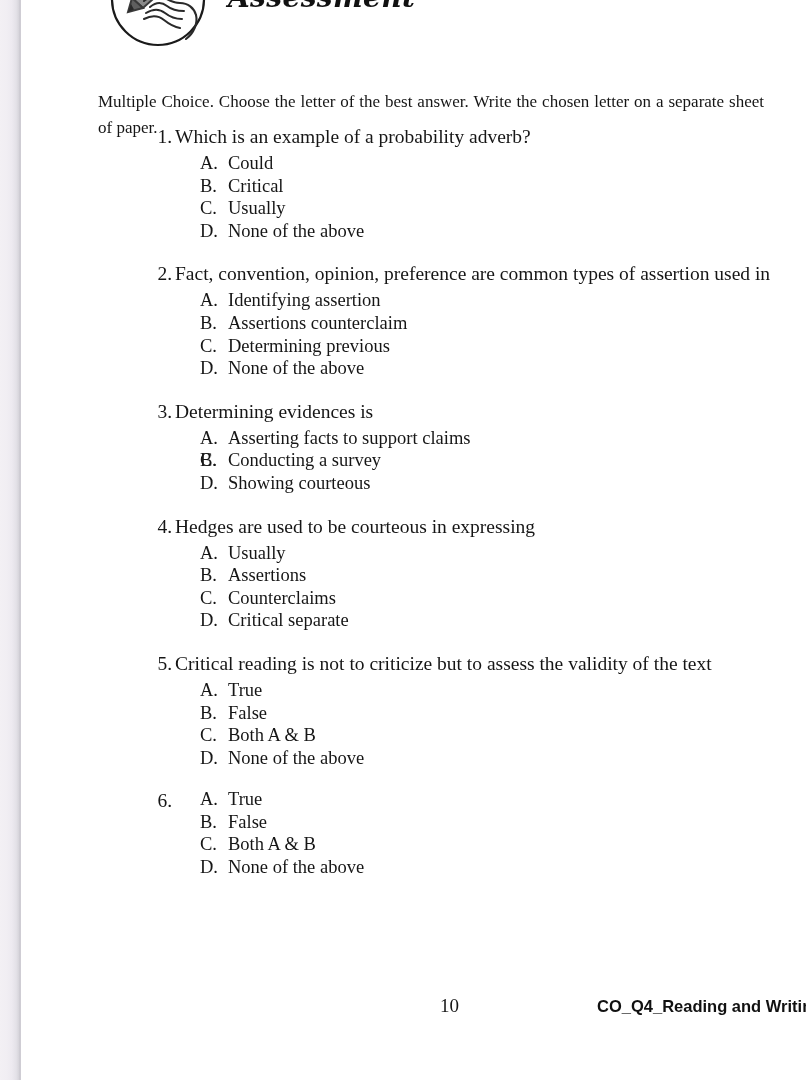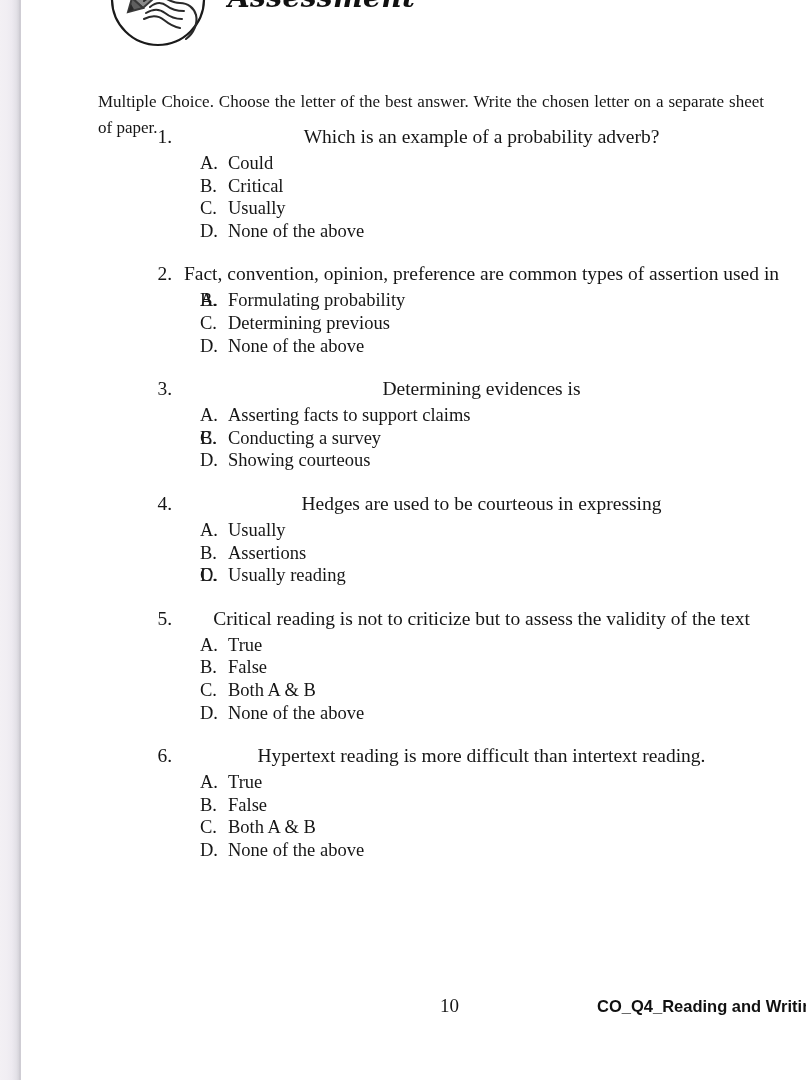--- a/index.html
+++ b/index.html
@@ -120,21 +120,20 @@
     left: 50px;
     top: 0;
     width: 24px;
     text-align: right;
     font-size: 19.5px;
     line-height: 25px;
     color: #161616;
   }
   .question-text {
     display: block;
-    text-align: center;
   }
   .options {
     margin-top: 3px;
   }
   .option-row {
     position: relative;
     padding-left: 130px;
     font-size: 18.5px;
     line-height: 22.6px;
     color: #161616;
@@ -238,24 +237,25 @@
       </div>
     </div>
     <div class="question-block">
       <div class="question-line">
         <span class="question-number">2.</span>
         <span class="question-text">Fact, convention, opinion, preference are common types of assertion used in</span>
       </div>
       <div class="options">
         <div class="option-row">
           <span class="option-letter">A.</span>
-        </div>
-        <div class="option-row">
-          <span class="option-letter">B.</span>
-          <span class="option-text">Formulating probability</span>
+          <span class="option-text">Identifying assertion</span>
+        </div>
+        <div class="option-row">
+          <span class="option-letter">B.</span>
+          <span class="option-text">Assertions counterclaim</span>
         </div>
         <div class="option-row">
           <span class="option-letter">C.</span>
           <span class="option-text">Determining previous</span>
         </div>
         <div class="option-row">
           <span class="option-letter">D.</span>
           <span class="option-text">None of the above</span>
         </div>
       </div>
@@ -292,24 +292,25 @@
         <div class="option-row">
           <span class="option-letter">A.</span>
           <span class="option-text">Usually</span>
         </div>
         <div class="option-row">
           <span class="option-letter">B.</span>
           <span class="option-text">Assertions</span>
         </div>
         <div class="option-row">
           <span class="option-letter">C.</span>
-        </div>
-        <div class="option-row">
-          <span class="option-letter">D.</span>
-          <span class="option-text">Usually reading</span>
+          <span class="option-text">Counterclaims</span>
+        </div>
+        <div class="option-row">
+          <span class="option-letter">D.</span>
+          <span class="option-text">Critical separate</span>
         </div>
       </div>
     </div>
     <div class="question-block">
       <div class="question-line">
         <span class="question-number">5.</span>
         <span class="question-text">Critical reading is not to criticize but to assess the validity of the text</span>
       </div>
       <div class="options">
         <div class="option-row">
@@ -326,21 +327,20 @@
         </div>
         <div class="option-row">
           <span class="option-letter">D.</span>
           <span class="option-text">None of the above</span>
         </div>
       </div>
     </div>
     <div class="question-block">
       <div class="question-line">
         <span class="question-number">6.</span>
-        <span class="question-text">Hypertext reading is more difficult than intertext reading.</span>
       </div>
       <div class="options">
         <div class="option-row">
           <span class="option-letter">A.</span>
           <span class="option-text">True</span>
         </div>
         <div class="option-row">
           <span class="option-letter">B.</span>
           <span class="option-text">False</span>
         </div>

